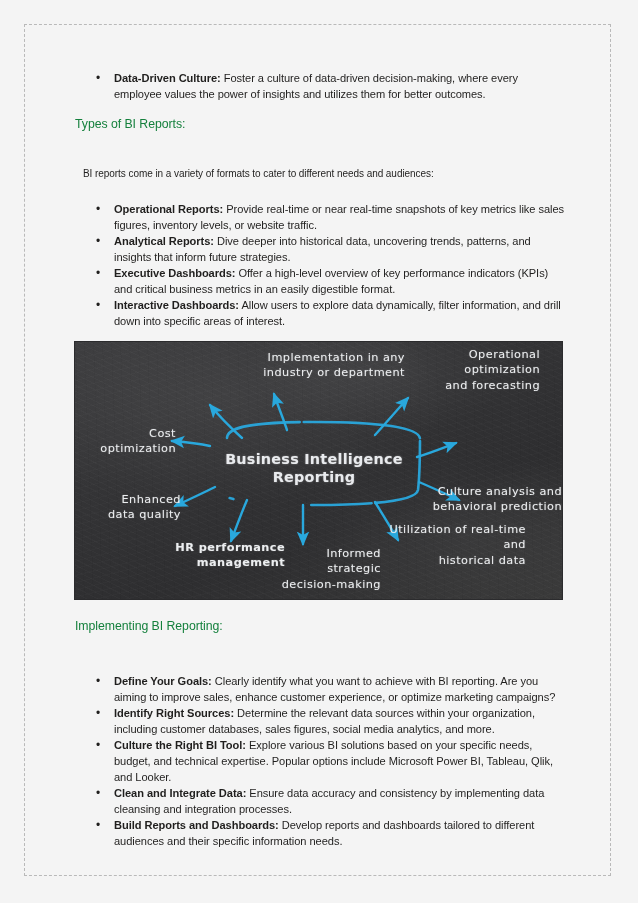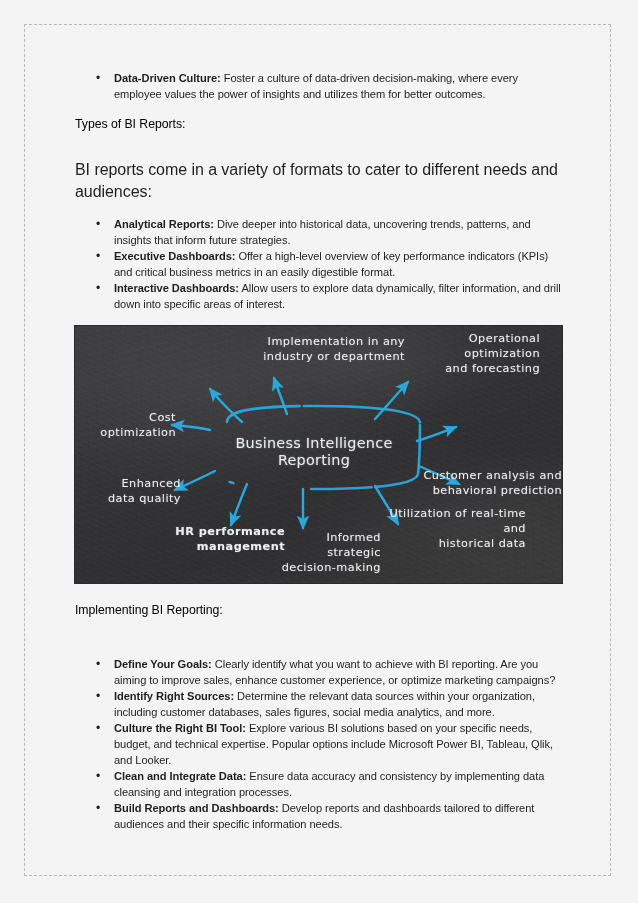--- a/index.html
+++ b/index.html
@@ -32,31 +32,31 @@
     box-sizing: border-box;
     background: #f4f4f4;
   }
   .content {
     position: absolute;
     left: 50px;
     top: 46px;
     width: 492px;
   }
   p.body-text {
-    margin: 0;
-    font-size: 16px;
+    margin: 8px;
+    font-size: 10px;
     line-height: 1.42;
     color: #201f1e;
     letter-spacing: -0.06px;
   }
   h2.section-heading {
     margin: 0;
     font-size: 12.3px;
     font-weight: 400;
-    color: #000000;
+    color: #15803d;
     line-height: 1.35;
     letter-spacing: -0.05px;
   }
   ul.bullets {
     margin: 0;
     padding: 0;
     list-style: none;
   }
   ul.bullets li {
     position: relative;
@@ -127,21 +127,21 @@
     top: 93px;
     width: 210px;
     height: 67px;
     display: flex;
     align-items: center;
     justify-content: center;
   }
   .center-node .node-text {
     color: #e9ebee;
     font-family: "DejaVu Sans", sans-serif;
-    font-weight: 400;
+    font-weight: 700;
     font-size: 14.4px;
     line-height: 1.22;
     text-align: center;
     letter-spacing: 0.25px;
     text-shadow: 0 0 2px rgba(255,255,255,0.4);
     white-space: pre-line;
     z-index: 2;
   }
 </style>
 </head>
@@ -162,20 +162,23 @@
 
       <h2 class="section-heading">Types of BI Reports:</h2>
 
       <div class="spacer-lg"></div>
 
       <p class="body-text">BI reports come in a variety of formats to cater to different needs and audiences:</p>
 
       <div class="spacer-sm"></div>
 
       <ul class="bullets">
+        <li>
+          <b>Operational Reports:</b><span> Provide real-time or near real-time snapshots of key metrics like sales figures, inventory levels, or website traffic.</span>
+        </li>
         <li>
           <b>Analytical Reports:</b><span> Dive deeper into historical data, uncovering trends, patterns, and insights that inform future strategies.</span>
         </li>
         <li>
           <b>Executive Dashboards:</b><span> Offer a high-level overview of key performance indicators (KPIs) and critical business metrics in an easily digestible format.</span>
         </li>
         <li>
           <b>Interactive Dashboards:</b><span> Allow users to explore data dynamically, filter information, and drill down into specific areas of interest.</span>
         </li>
       </ul>
@@ -210,21 +213,21 @@
 Reporting</div>
         </div>
 
         <div class="chalk-label" style="left:165px; top:8px; width:165px;">Implementation in any
 industry or department</div>
         <div class="chalk-label" style="left:330px; top:5px; width:135px;">Operational
 optimization
 and forecasting</div>
         <div class="chalk-label" style="left:5px; top:84px; width:96px;">Cost
 optimization</div>
-        <div class="chalk-label" style="left:337px; top:142px; width:150px;">Customer analysis and
+        <div class="chalk-label" style="left:337px; top:142px; width:150px;">Culture analysis and
 behavioral prediction</div>
         <div class="chalk-label" style="left:8px; top:150px; width:98px;">Enhanced
 data quality</div>
         <div class="chalk-label" style="left:82px; top:198px; width:128px;font-weight:bold;">HR performance
 management</div>
         <div class="chalk-label" style="left:182px; top:204px; width:124px;">Informed
 strategic
 decision-making</div>
         <div class="chalk-label" style="left:296px; top:180px; width:155px;">Utilization of real-time
 and

